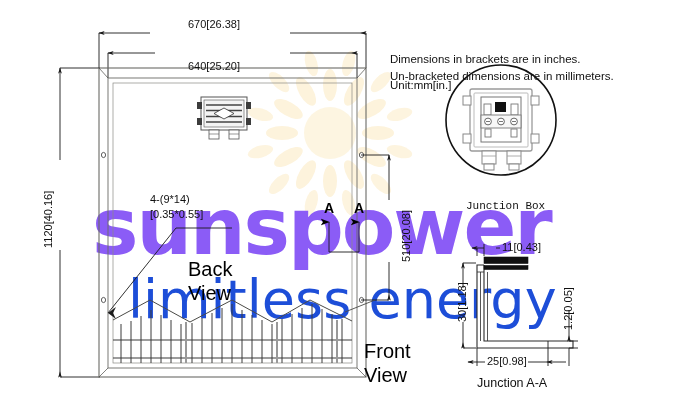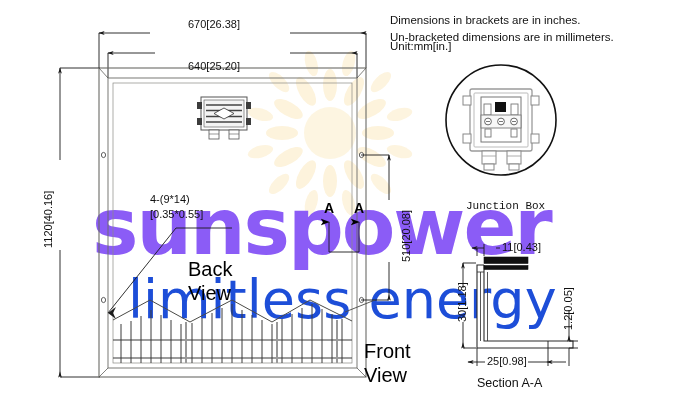--- a/index.html
+++ b/index.html
@@ -5,21 +5,21 @@
   html,body{margin:0;padding:0;background:#ffffff;}
   body{
     width:700px;height:400px;position:relative;overflow:hidden;
     font-family:"Liberation Sans","DejaVu Sans",sans-serif;
     color:#111;
   }
   #stage{position:absolute;left:0;top:0;width:700px;height:400px;}
   svg.layer{position:absolute;left:0;top:0;width:700px;height:400px;}
   .txt{position:absolute;white-space:pre;line-height:1.15;}
   .dim{font-size:11px;color:#111;}
-  .note{font-size:11.5px;color:#111;}
+  .note{font-size:11.5px;color:#111;margin-top:39px;}
   .lbl{font-size:11px;color:#111;}
   .lbl-md{font-size:12.5px;color:#111;}
   .big{font-size:20px;font-weight:normal;color:#000;}
   .secA{font-size:14px;font-weight:bold;color:#000;}
   .rot{transform-origin:0 0;transform:rotate(-90deg);}
   .wm-sun{position:absolute;pointer-events:none;}
   .wm-text{position:absolute;pointer-events:none;
     font-family:"DejaVu Sans","Liberation Sans",sans-serif;}
 </style>
 </head>
@@ -319,15 +319,15 @@
   <div class="txt big" style="left:364px;top:340px;">Front</div>
   <div class="txt big" style="left:364px;top:364px;">View</div>
 
   <div class="txt lbl" style="left:466px;top:200px;font-family:Liberation Mono, monospace;">Junction Box</div>
 
   <div class="txt dim" style="left:502px;top:241px;">11[0.43]</div>
   <div class="txt dim rot" style="left:456px;top:322px;">30[1.18]</div>
   <div class="txt dim rot" style="left:562px;top:330px;">1.2[0.05]</div>
   <div class="txt dim" style="left:487px;top:355px;">25[0.98]</div>
 
-  <div class="txt lbl-md" style="left:477px;top:376px;">Section A-A</div>
+  <div class="txt lbl-md" style="left:477px;top:376px;">Junction A-A</div>
 
 </div>
 
 </body></html>

